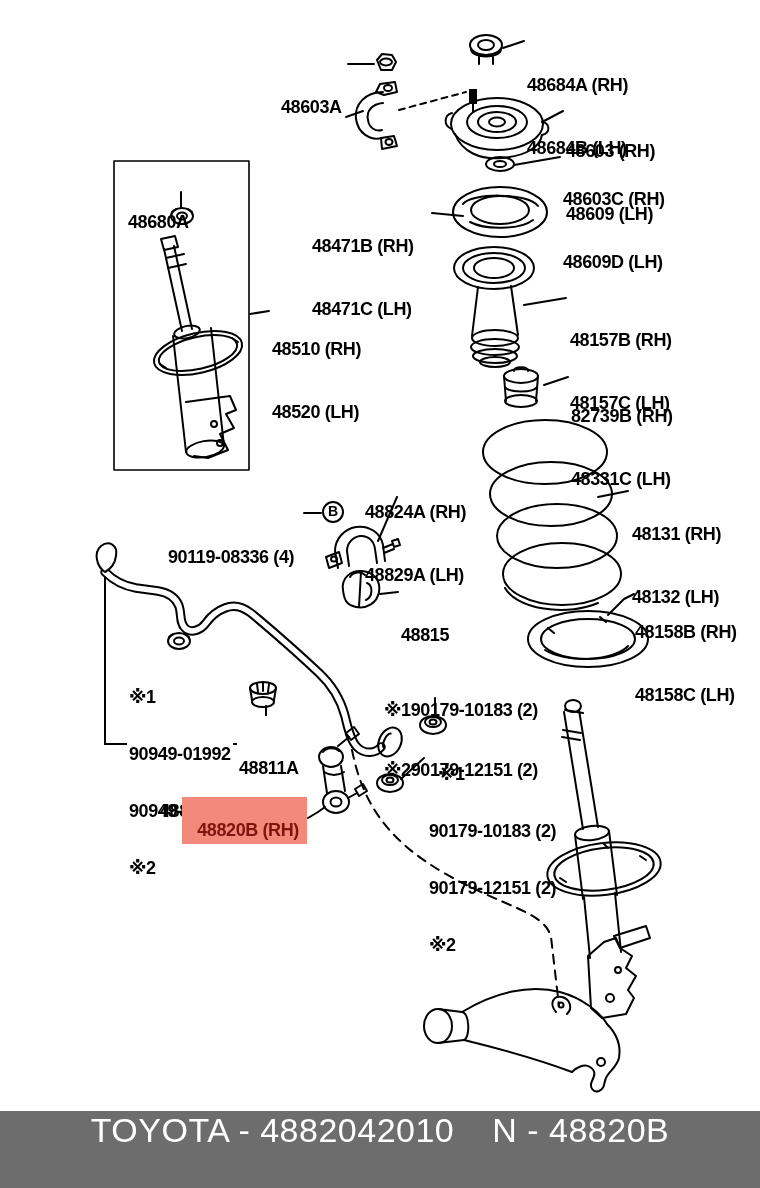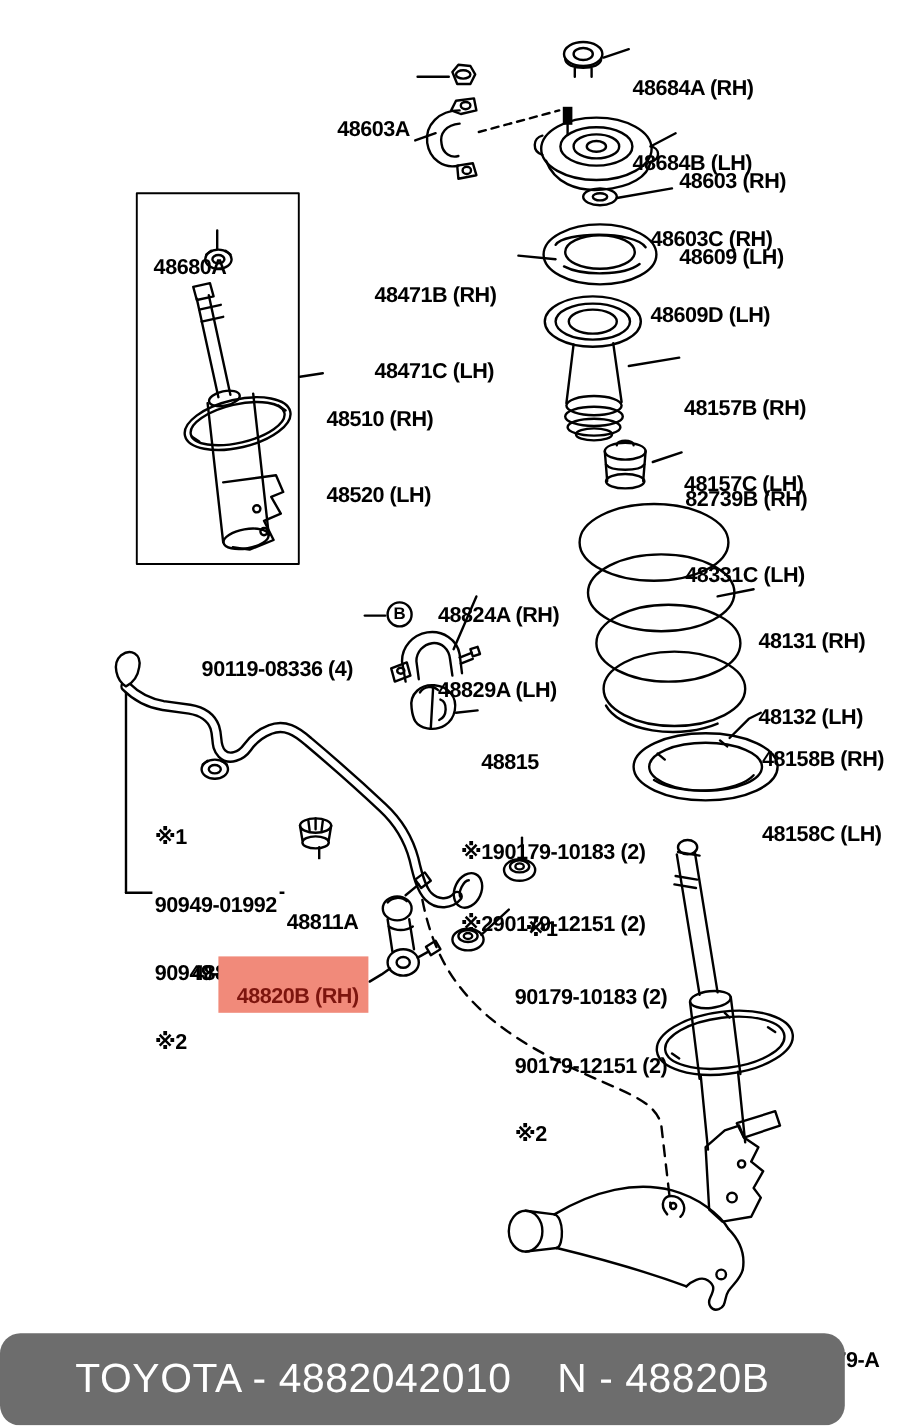--- a/index.html
+++ b/index.html
@@ -20,22 +20,22 @@
        letter-spacing:-0.4px;color:#000;white-space:pre;}
   .lh19{line-height:19px;}
   .lh20{line-height:20px;margin-left:28px;}
   .lh23{line-height:23px;}
   .whitebg{background:#fff;padding:0 2px;}
   .hl{background:#f18a7a;color:#7d150e;padding:2px 8px 3px 6px;}
   .ind8{margin-left:9px;}
   #circled-b{position:absolute;left:322px;top:501px;width:22px;height:22px;border:2.5px solid #000;
        border-radius:50%;box-sizing:border-box;text-align:center;font-weight:bold;font-size:14px;
        line-height:17px;color:#000;}
-  #footer{position:absolute;left:0;top:1111px;width:704px;height:77px;background:#6d6d6d;
-       display:flex;align-items:center;justify-content:center;gap:38px;border-radius:17px;}
+  #footer{position:absolute;left:0;top:1111px;width:760px;height:77px;background:#6d6d6d;
+       display:flex;justify-content:center;gap:38px;}
   #footer span{color:#ffffff;font-size:34px;font-weight:400;letter-spacing:0.5px;}
 </style>
 </head>
 <body>
 
 <div id="page">
 
 <svg id="art" width="760" height="1111" viewBox="0 0 760 1111">
   <defs>
     <g id="nut">
@@ -243,32 +243,32 @@
     <path d="M464,1040 C505,1050 545,1062 572,1072"></path>
     <path d="M607,1024 C617,1034 621,1046 619,1058 C617,1066 611,1070 607,1076 C603,1082 606,1088 599,1091 C593,1093 589,1087 592,1081 C595,1075 596,1071 590,1067 C584,1063 576,1068 572,1072"></path>
     <circle cx="601" cy="1062" r="4"></circle>
     <path d="M556,1012 C549,1004 553,995 562,997 C570,999 573,1008 567,1014"></path>
     <circle cx="561" cy="1005" r="2.5"></circle>
   </g>
 </svg>
 
 <div id="circled-b">B</div>
 
-<div class="lbl" style="left:527px;top:21px">
+<div class="lbl" style="left:527px;top:33px">
   <div>48684A (RH)</div>
   <div>48684B (LH)</div>
 </div>
 <div class="lbl" style="left:281px;top:55px">
   <div>48603A</div>
 </div>
 <div class="lbl" style="left:566px;top:99px">
   <div>48603 (RH)</div>
   <div>48609 (LH)</div>
 </div>
-<div class="lbl" style="left:542px;top:147px">
+<div class="lbl" style="left:563px;top:147px">
   <div>48603C (RH)</div>
   <div>48609D (LH)</div>
 </div>
 <div class="lbl" style="left:312px;top:194px">
   <div>48471B (RH)</div>
   <div>48471C (LH)</div>
 </div>
 <div class="lbl" style="left:128px;top:170px">
   <div>48680A</div>
 </div>

